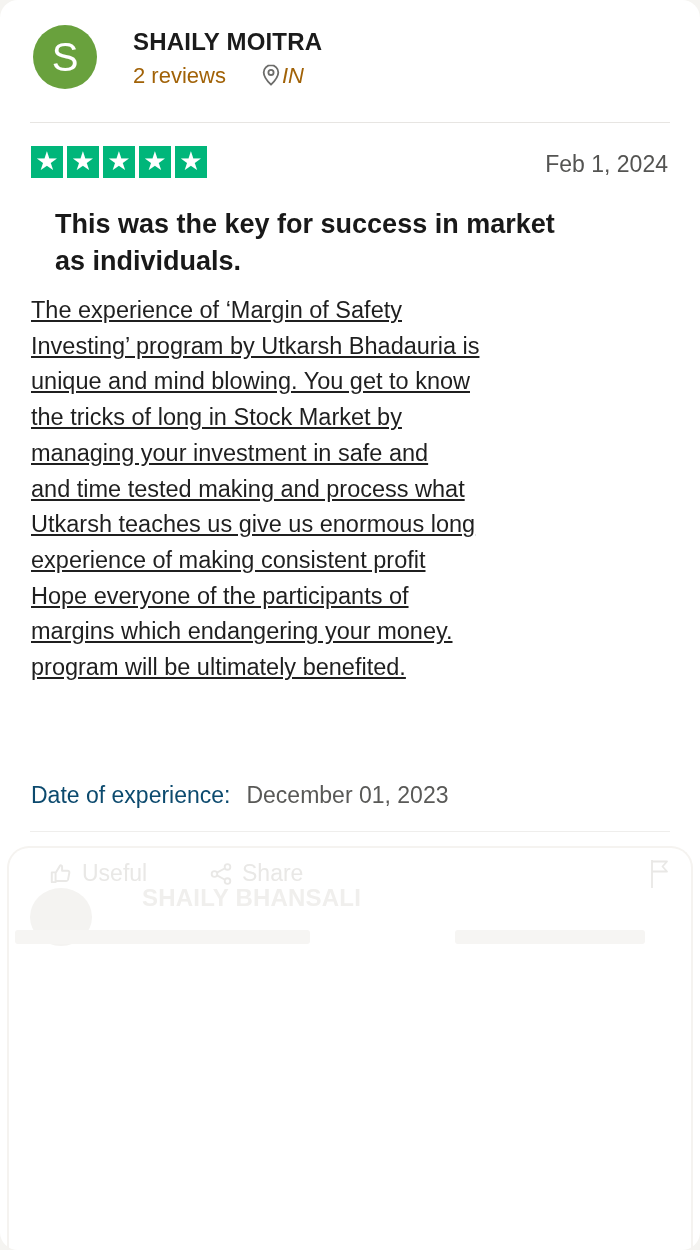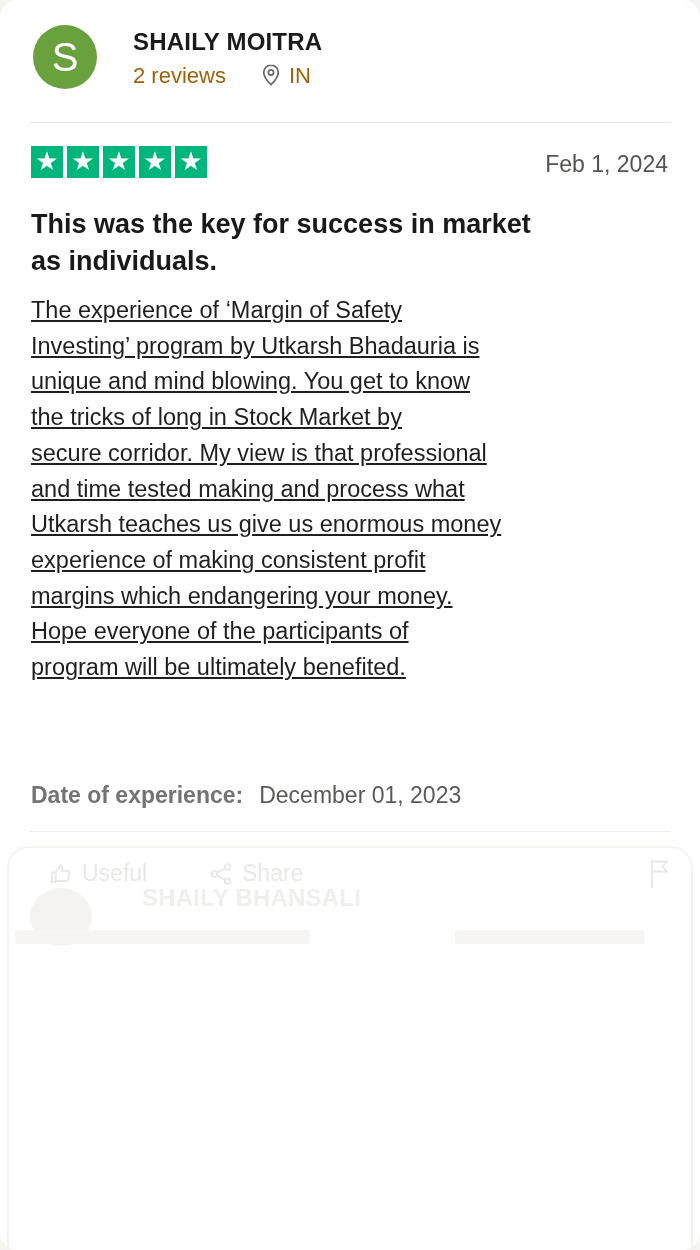--- a/index.html
+++ b/index.html
@@ -26,21 +26,21 @@
     position:absolute;left:133px;top:28px;
     font-size:24px;font-weight:700;color:#1b1b1b;letter-spacing:.2px;
     white-space:nowrap;
   }
   .meta-row{
     position:absolute;left:133px;top:63px;height:28px;
     display:flex;color:#a16207;font-size:22px;
   }
   .reviews-count{white-space:nowrap;}
   .pin-icon{margin-left:34px;width:22px;height:24px;display:inline-block;}
-  .location-text{margin-left:7px;white-space:nowrap;}
+  .location-text{white-space:nowrap;font-style:italic;}
 
   .divider{
     position:absolute;left:30px;right:30px;height:1px;background:#e7e5e2;
   }
   .divider-1{top:122px;}
   .divider-2{top:831px;background:#efeeec;}
 
   
   .star-row{position:absolute;left:31px;top:146px;display:flex;gap:4px;}
   .star-cell{
@@ -53,31 +53,31 @@
   .review-date{
     position:absolute;right:32px;top:151px;
     font-size:23px;color:#545452;white-space:nowrap;
   }
 
   
   .review-title{
     position:absolute;left:31px;top:206px;right:28px;
     font-size:27px;font-weight:700;color:#191919;line-height:37px;
   }
-  .review-title div{white-space:nowrap;}
+  .review-title div{white-space:nowrap;margin-left:24px;}
   .review-body{
     position:absolute;left:31px;top:293px;right:20px;
     font-size:23.5px;color:#1f1f1f;line-height:35.7px;
   }
   .review-body div{white-space:nowrap;text-decoration:underline;}
 
   .doe-line{
     position:absolute;left:31px;top:782px;font-size:23px;white-space:nowrap;
   }
-  .doe-label{font-weight:700;color:#737373;}
+  .doe-label{font-weight:400;color:#0c4a6e;}
   .doe-value{color:#59595"7";color:#595957;margin-left:16px;}
   .footer-btn{
     position:absolute;top:860px;display:flex;align-items:flex-end;gap:8px;
     font-size:23px;color:#e9e8e6;
   }
   .useful-btn{left:48px;}
   .share-btn{left:208px;}
   .footer-icon{width:26px;height:26px;display:inline-block;}
   .flag-btn{position:absolute;top:857px;right:26px;width:28px;height:34px;}
 
@@ -146,26 +146,26 @@
     <div class="review-title">
       <div>This was the key for success in market</div>
       <div>as individuals.</div>
     </div>
 
     <div class="review-body">
       <div>The experience of ‘Margin of Safety</div>
       <div>Investing’ program by Utkarsh Bhadauria is</div>
       <div>unique and mind blowing. You get to know</div>
       <div>the tricks of long in Stock Market by</div>
-      <div>secure corridor. My view is that professional</div>
+      <div>managing your investment in safe and</div>
       <div>and time tested making and process what</div>
-      <div>Utkarsh teaches us give us enormous money</div>
+      <div>Utkarsh teaches us give us enormous long</div>
       <div>experience of making consistent profit</div>
+      <div>Hope everyone of the participants of</div>
       <div>margins which endangering your money.</div>
-      <div>Hope everyone of the participants of</div>
       <div>program will be ultimately benefited.</div>
     </div>
 
     <div class="doe-line">
       <span class="doe-label">Date of experience:</span><span class="doe-value">December 01, 2023</span>
     </div>
 
     <div class="divider divider-2"></div>
 
     <div class="footer-btn useful-btn">

